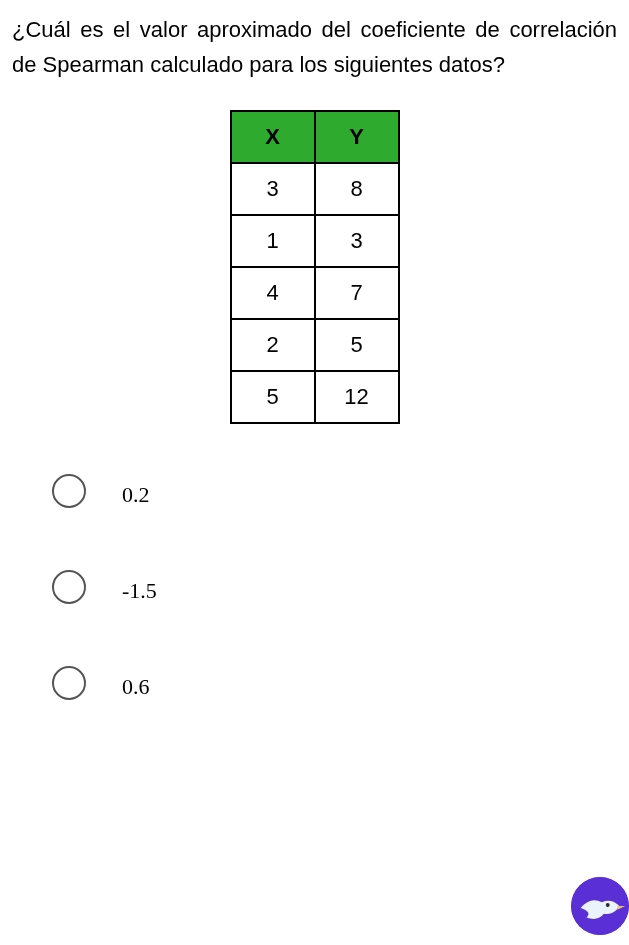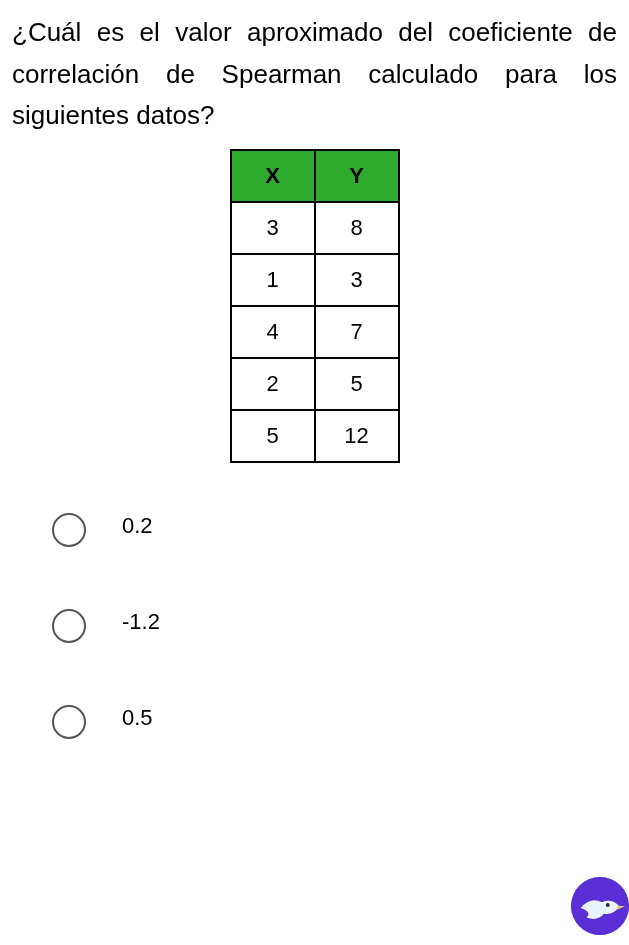--- a/index.html
+++ b/index.html
@@ -10,24 +10,24 @@
     body {
       font-family: Arial, sans-serif;
       background: #fff;
       width: 629px;
       height: 945px;
       padding: 12px 12px 12px 12px;
       position: relative;
       color: #000;
     }
     .question-text {
-      font-size: 26px;
+      font-size: 22px;
       line-height: 1.6;
       text-align: justify;
-      margin-bottom: 12px;
+      margin-bottom: 28px;
     }
     .data-table {
       margin: 0 auto 50px auto;
       border-collapse: collapse;
     }
     .data-table th {
       background: #2eaa2e;
       color: #000;
       font-weight: bold;
       font-size: 22px;
@@ -41,22 +41,23 @@
       width: 84px;
       height: 52px;
       border: 2px solid #000;
       text-align: center;
     }
     .options {
       padding-left: 40px;
     }
     .option {
       display: flex;
-      align-items: flex-start;
+      align-items: flex-end;
       margin-bottom: 62px;
+      font-family: Liberation Serif, serif;
     }
     .radio {
       width: 34px;
       height: 34px;
       border: 2px solid #555;
       border-radius: 50%;
       margin-right: 36px;
       flex-shrink: 0;
     }
     .option-label {
@@ -113,25 +114,25 @@
   </tbody>
 </table>
 
 <div class="options">
   <div class="option">
     <span class="radio"></span>
     <span class="option-label">0.2</span>
   </div>
   <div class="option">
     <span class="radio"></span>
-    <span class="option-label">-1.2</span>
+    <span class="option-label">-1.5</span>
   </div>
   <div class="option">
     <span class="radio"></span>
-    <span class="option-label">0.5</span>
+    <span class="option-label">0.6</span>
   </div>
 </div>
 
 <div class="avatar">
   <svg viewBox="0 0 60 60">
     <circle cx="30" cy="30" r="30" fill="#5b2fd6"></circle>
     <path d="M 10 32 Q 20 20 32 26 Q 42 22 50 30 Q 44 40 34 38 Q 28 46 16 42 Q 22 36 10 32 Z" fill="#eaf3fb"></path>
     <circle cx="38" cy="29" r="2" fill="#2a2a2a"></circle>
     <path d="M 48 30 L 56 30 L 48 34 Z" fill="#e9c46a"></path>
   </svg>

